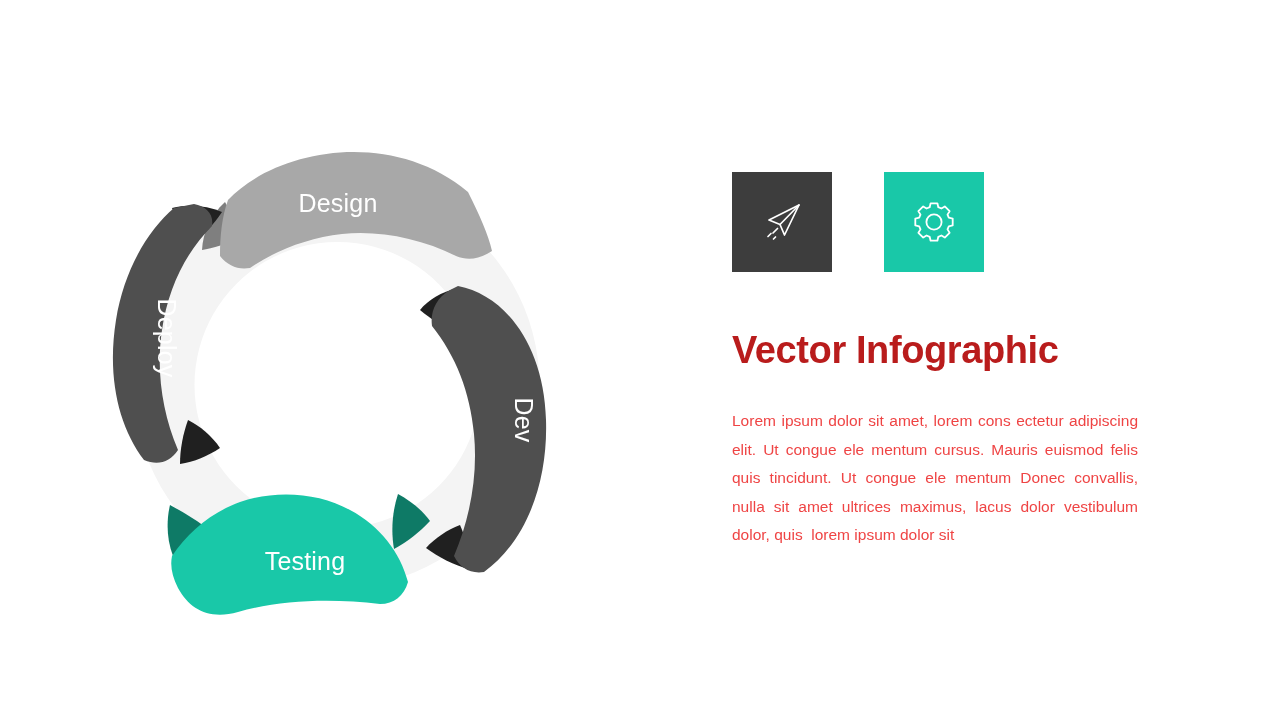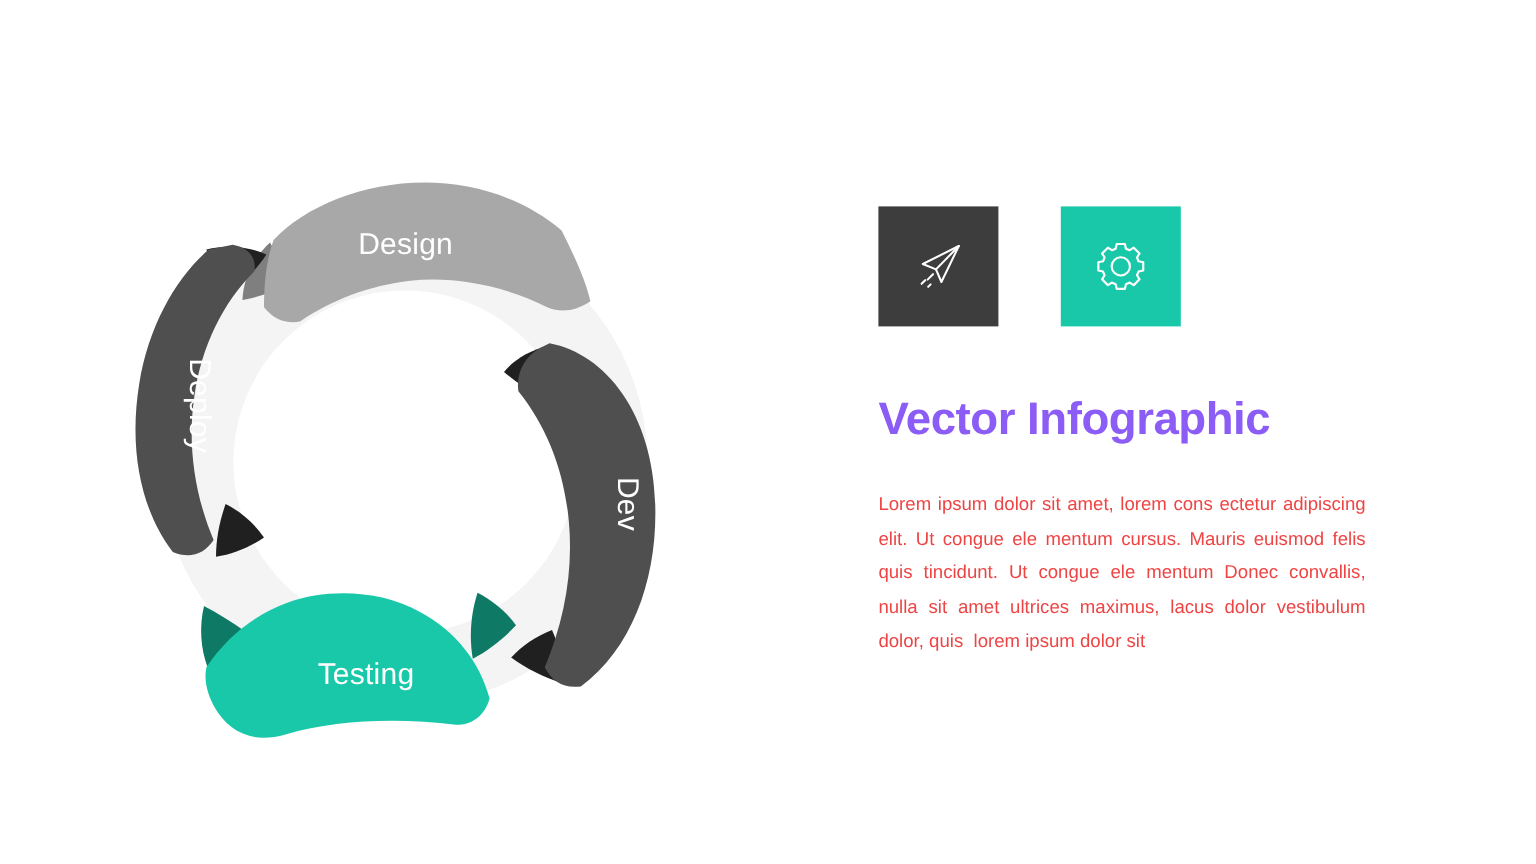--- a/index.html
+++ b/index.html
@@ -67,21 +67,21 @@
   .icon-tile svg {
     display: block;
   }
 
   #panel-title {
     margin: 0;
     padding: 0;
     font-family: "Liberation Sans", sans-serif;
     font-size: 38px;
     font-weight: bold;
-    color: #8b5cf6;
+    color: #b91c1c;
     letter-spacing: -0.4px;
     position: absolute;
     top: 157px;
     left: 0;
     white-space: nowrap;
   }
 
   #panel-body {
     position: absolute;
     top: 235px;

